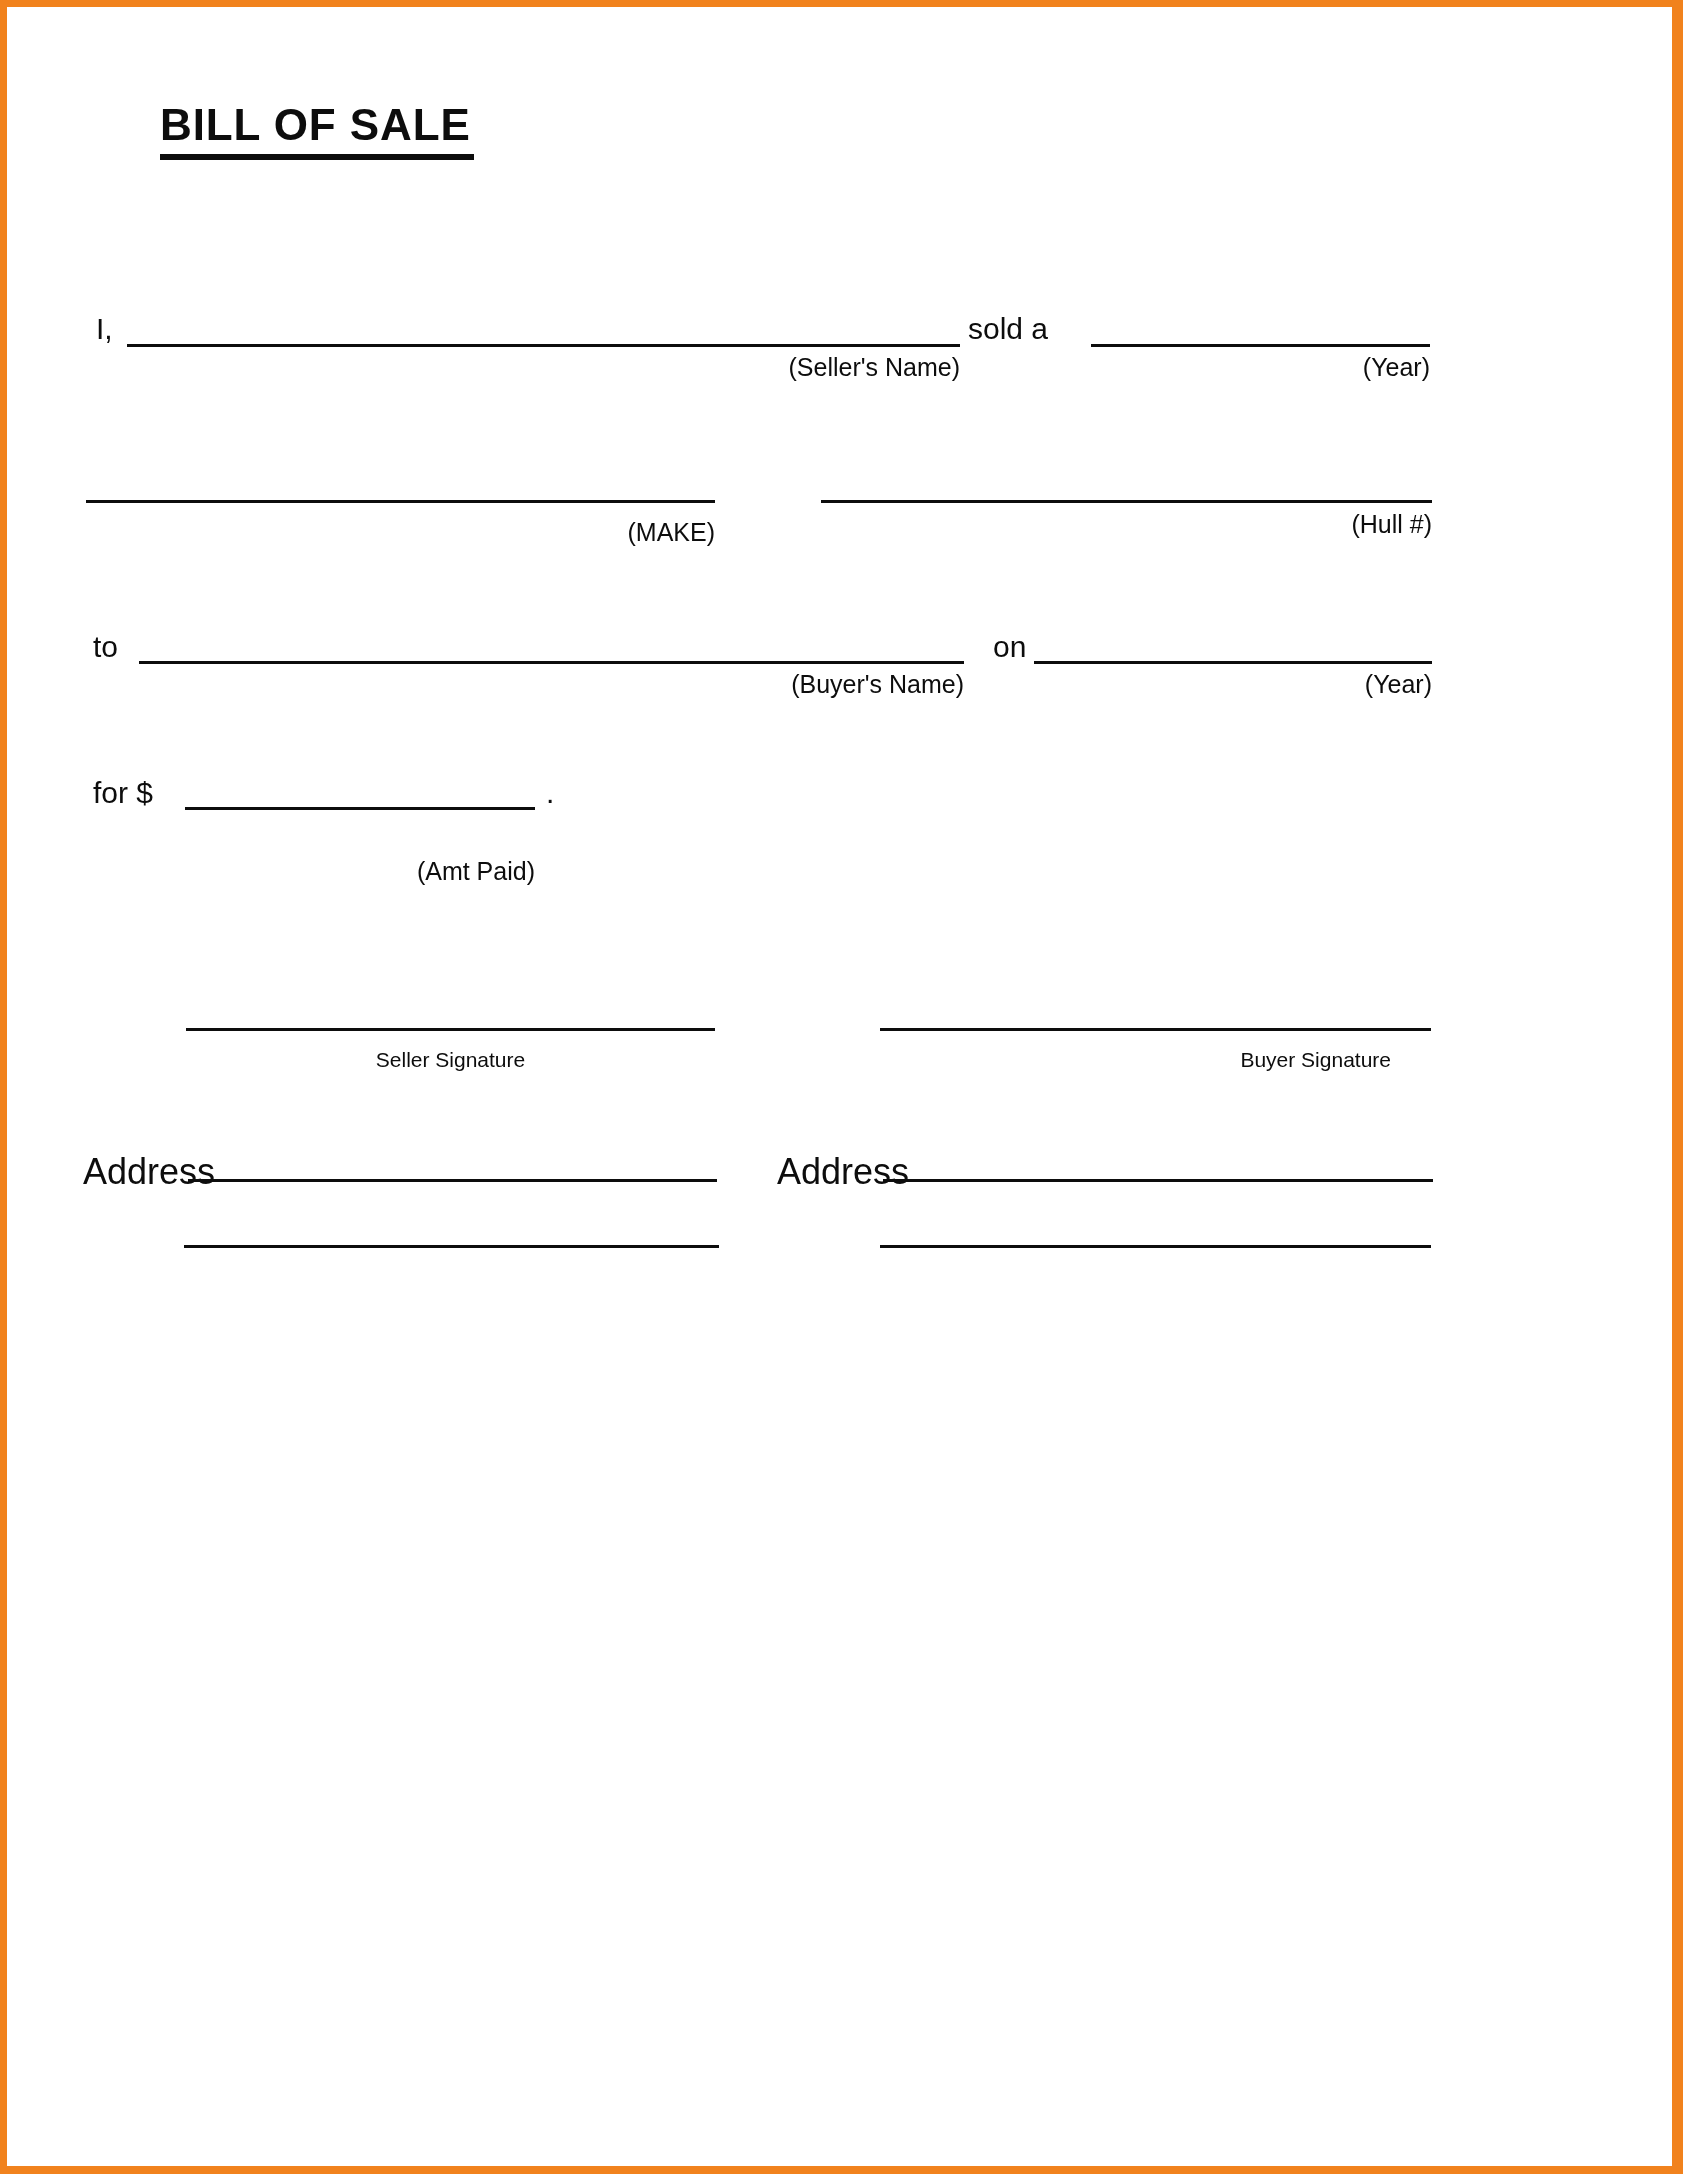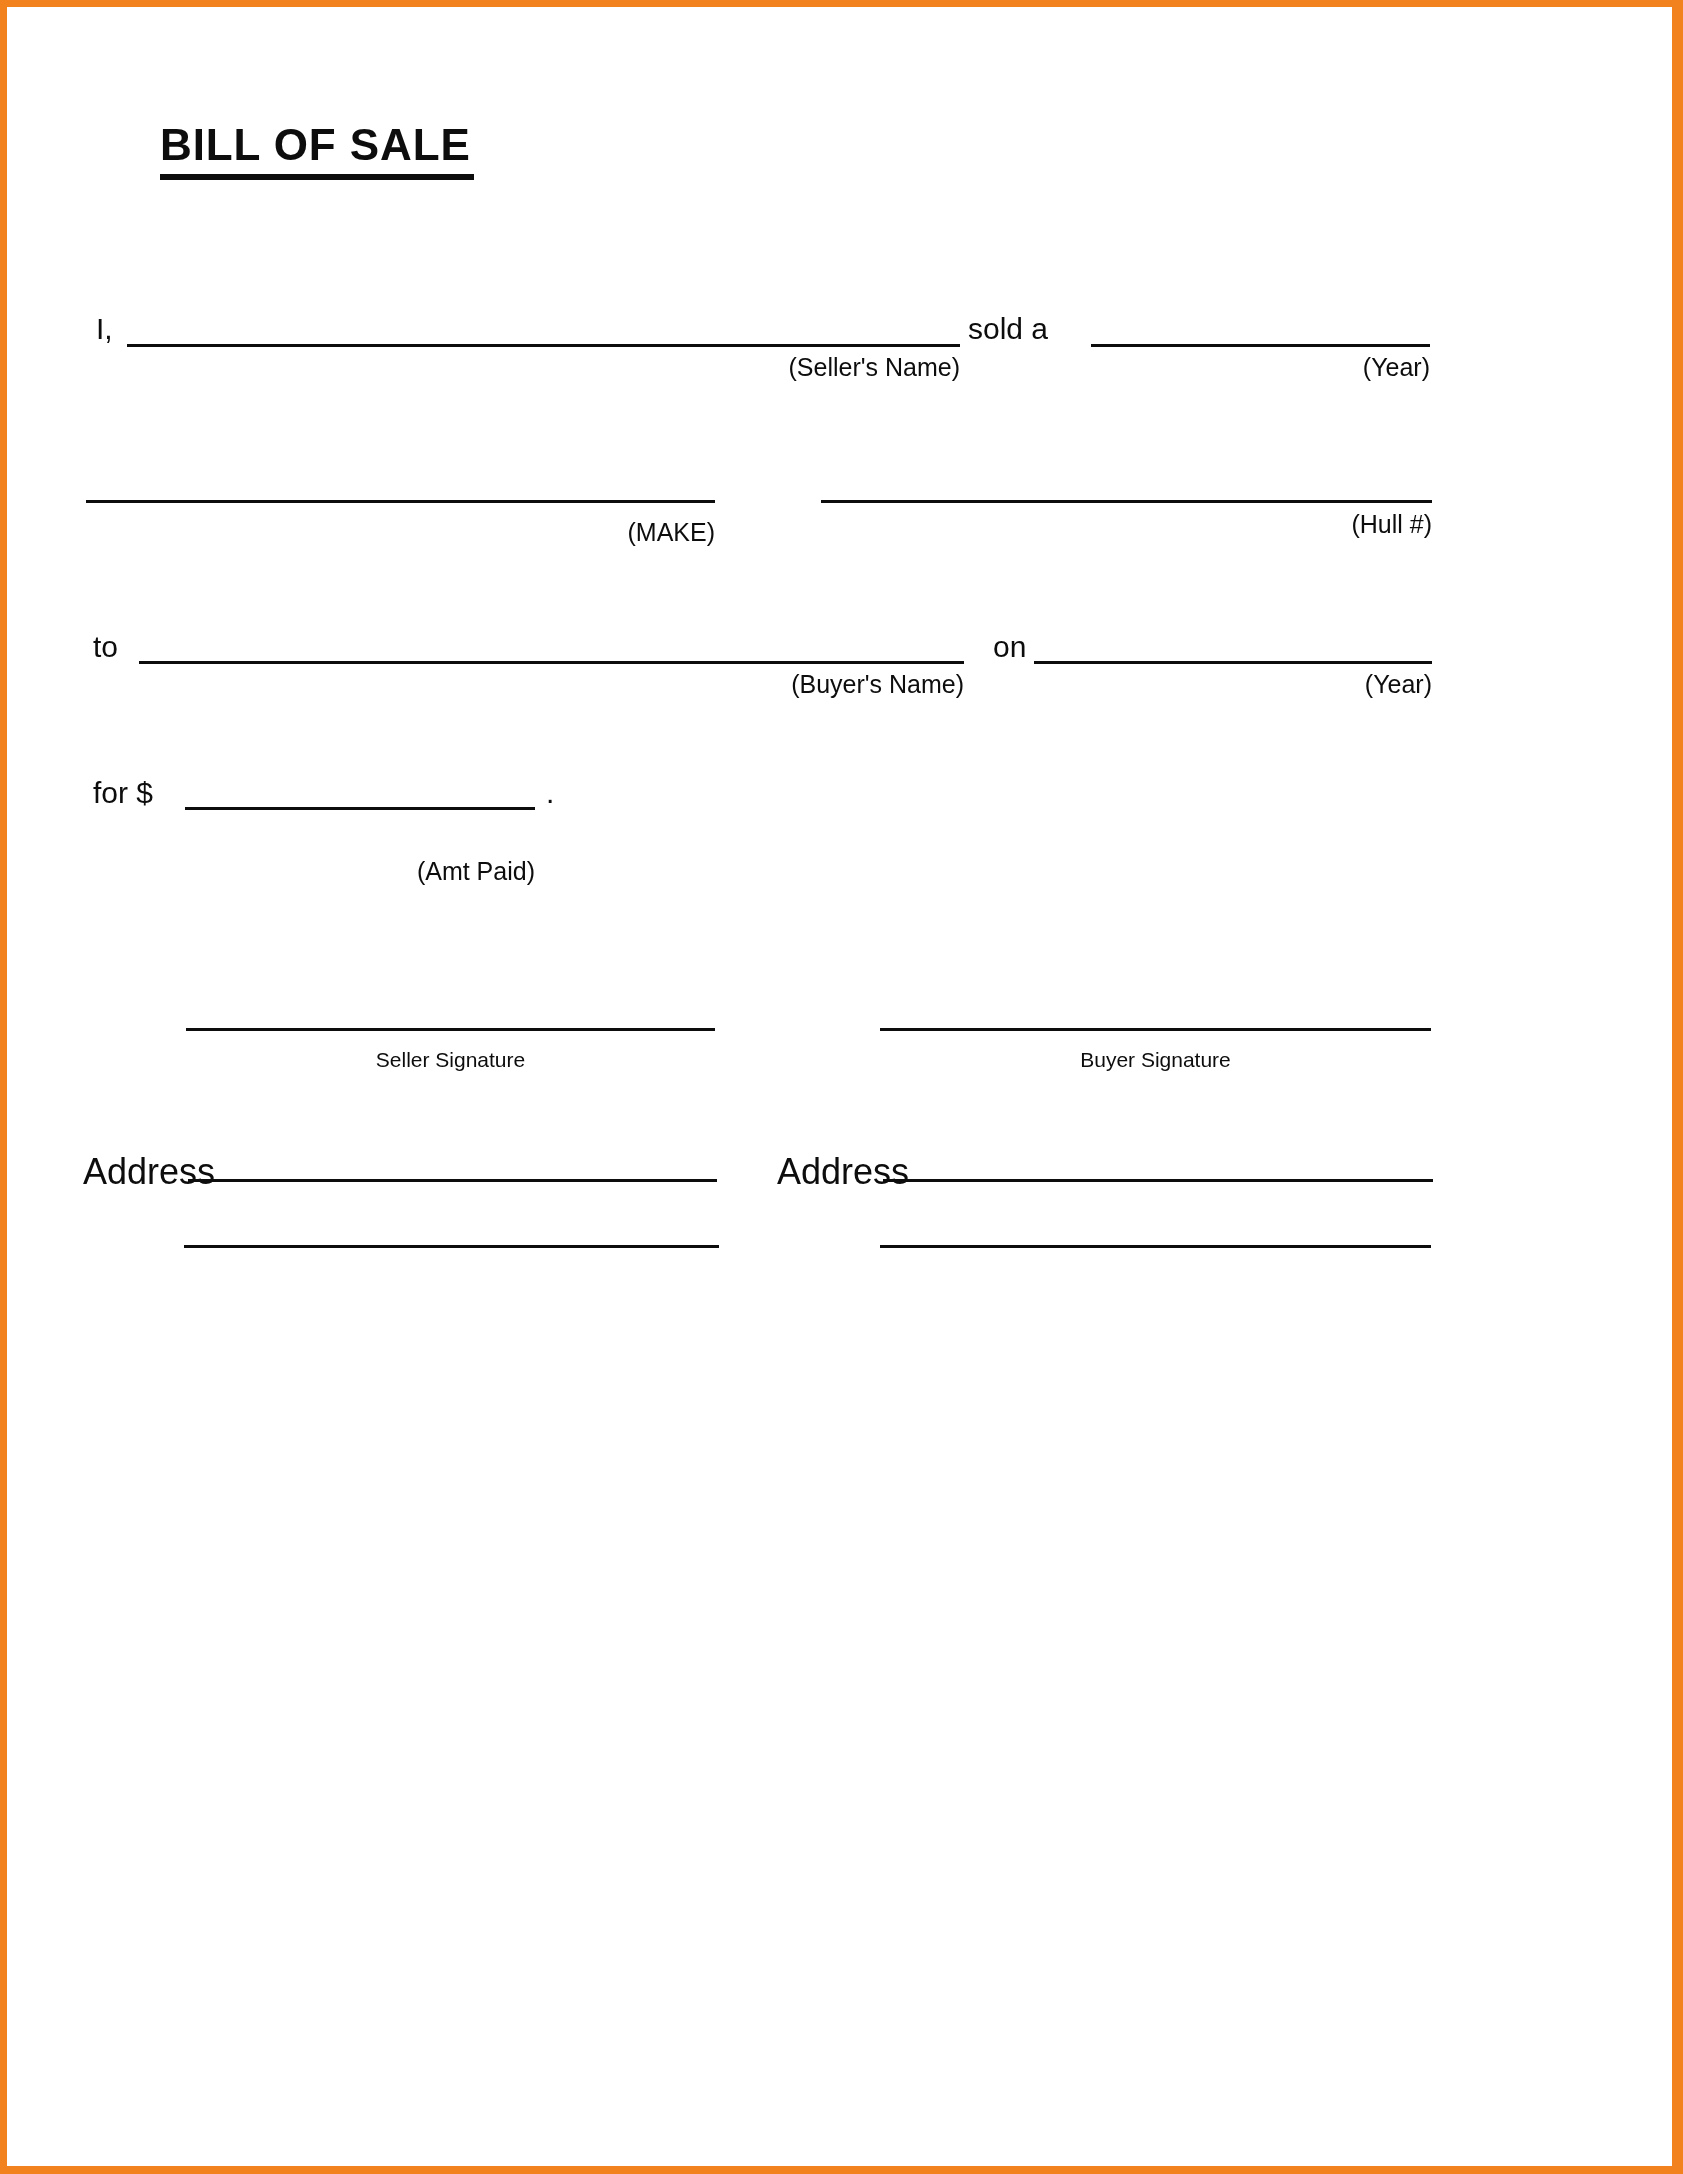--- a/index.html
+++ b/index.html
@@ -20,21 +20,21 @@
     position: absolute;
     top: 7px;
     left: 7px;
     right: 12.4px;
     bottom: 8.9px;
     background: #ffffff;
   }
   .title {
     position: absolute;
     left: 160px;
-    top: 120px;
+    top: 100px;
     font-size: 44px;
     font-weight: bold;
     letter-spacing: 0.9px;
     border-bottom: 6.2px solid #0d0d0d;
     padding: 0 3.5px 3.5px 0;
     white-space: nowrap;
   }
   .txt {
     position: absolute;
     font-size: 30px;
@@ -110,21 +110,21 @@
     <span class="txt" style="left:93px; top:776px;">for $</span>
     <div class="blank" style="left:185px; top:772px; width:350px;"></div>
     <span class="txt" style="left:546px; top:776px;">.</span>
     <div class="hintlabel" style="left:185px; top:817px; width:350px;margin-top:40px;">(Amt Paid)</div>
   </div>
 
   <div>
     <div class="sigline" style="left:186px; top:993px; width:529px;"></div>
     <div class="sigline" style="left:880px; top:993px; width:551px;"></div>
     <div class="siglabel" style="left:186px; top:1039px; width:529px;">Seller Signature</div>
-    <div class="siglabel" style="left:880px; top:1039px; width:551px;">Buyer Signature</div>
+    <div class="siglabel" style="left:840px; top:1039px; width:551px;text-align:right;">Buyer Signature</div>
   </div>
 
   <div>
     <span class="addrword" style="left:83px; top:1151px;">Address</span>
     <div class="sigline" style="left:188px; top:1144px; width:529px;"></div>
     <span class="addrword" style="left:777px; top:1151px;">Address</span>
     <div class="sigline" style="left:883px; top:1144px; width:550px;"></div>
     <div class="sigline" style="left:184px; top:1210px; width:535px;"></div>
     <div class="sigline" style="left:880px; top:1210px; width:551px;"></div>
   </div>

